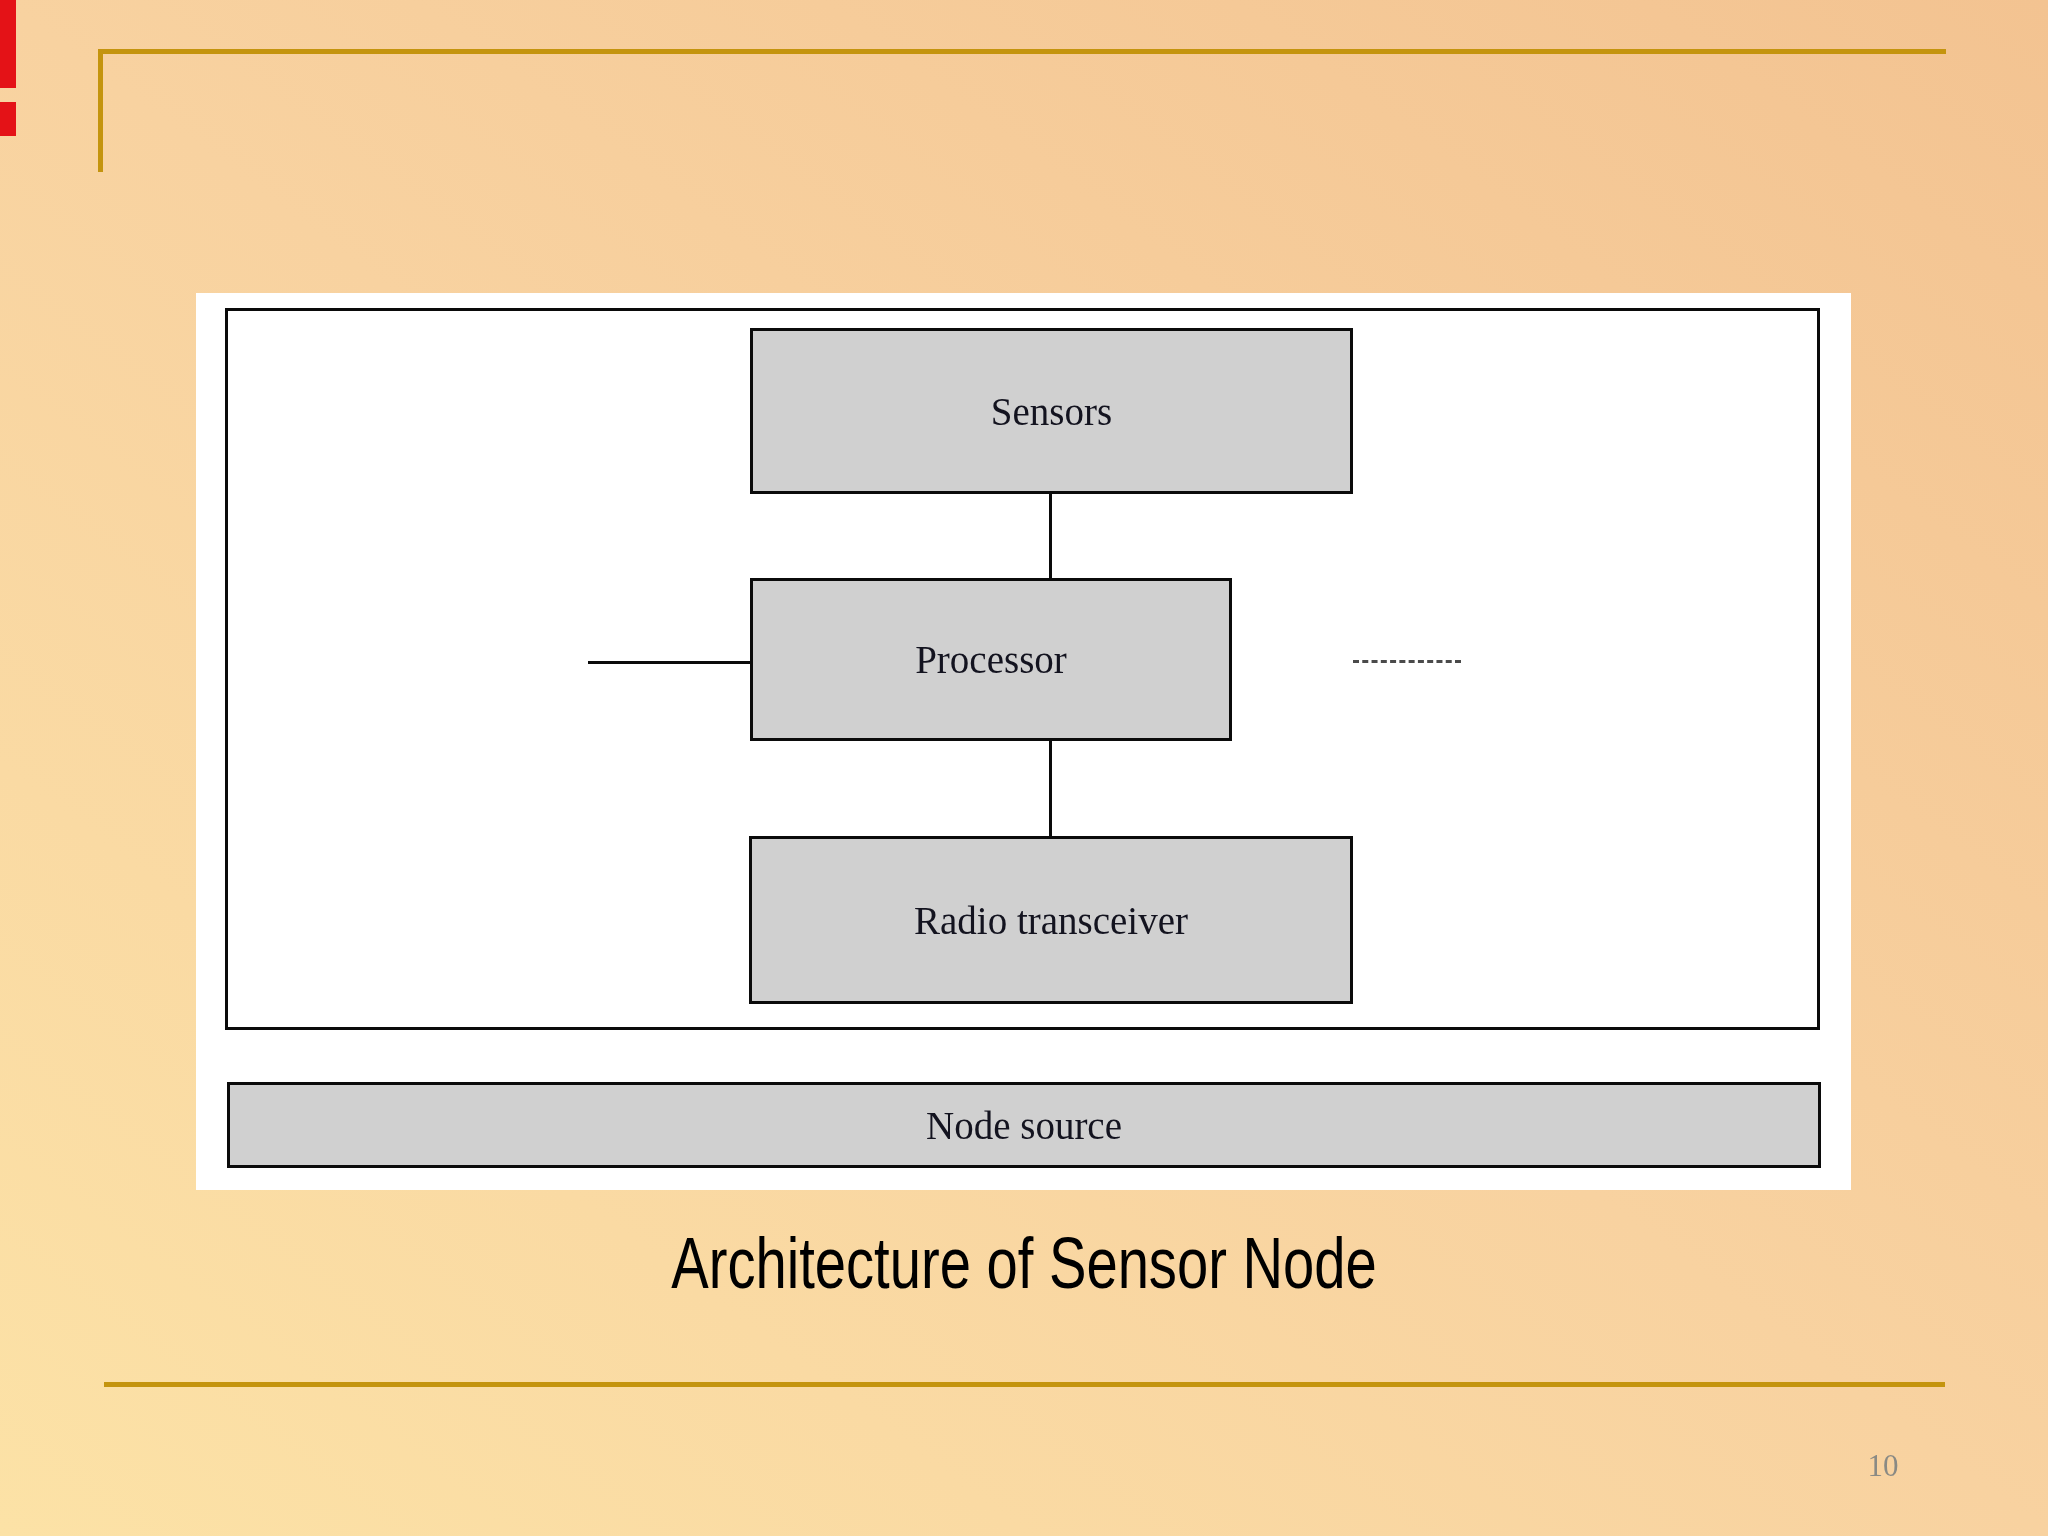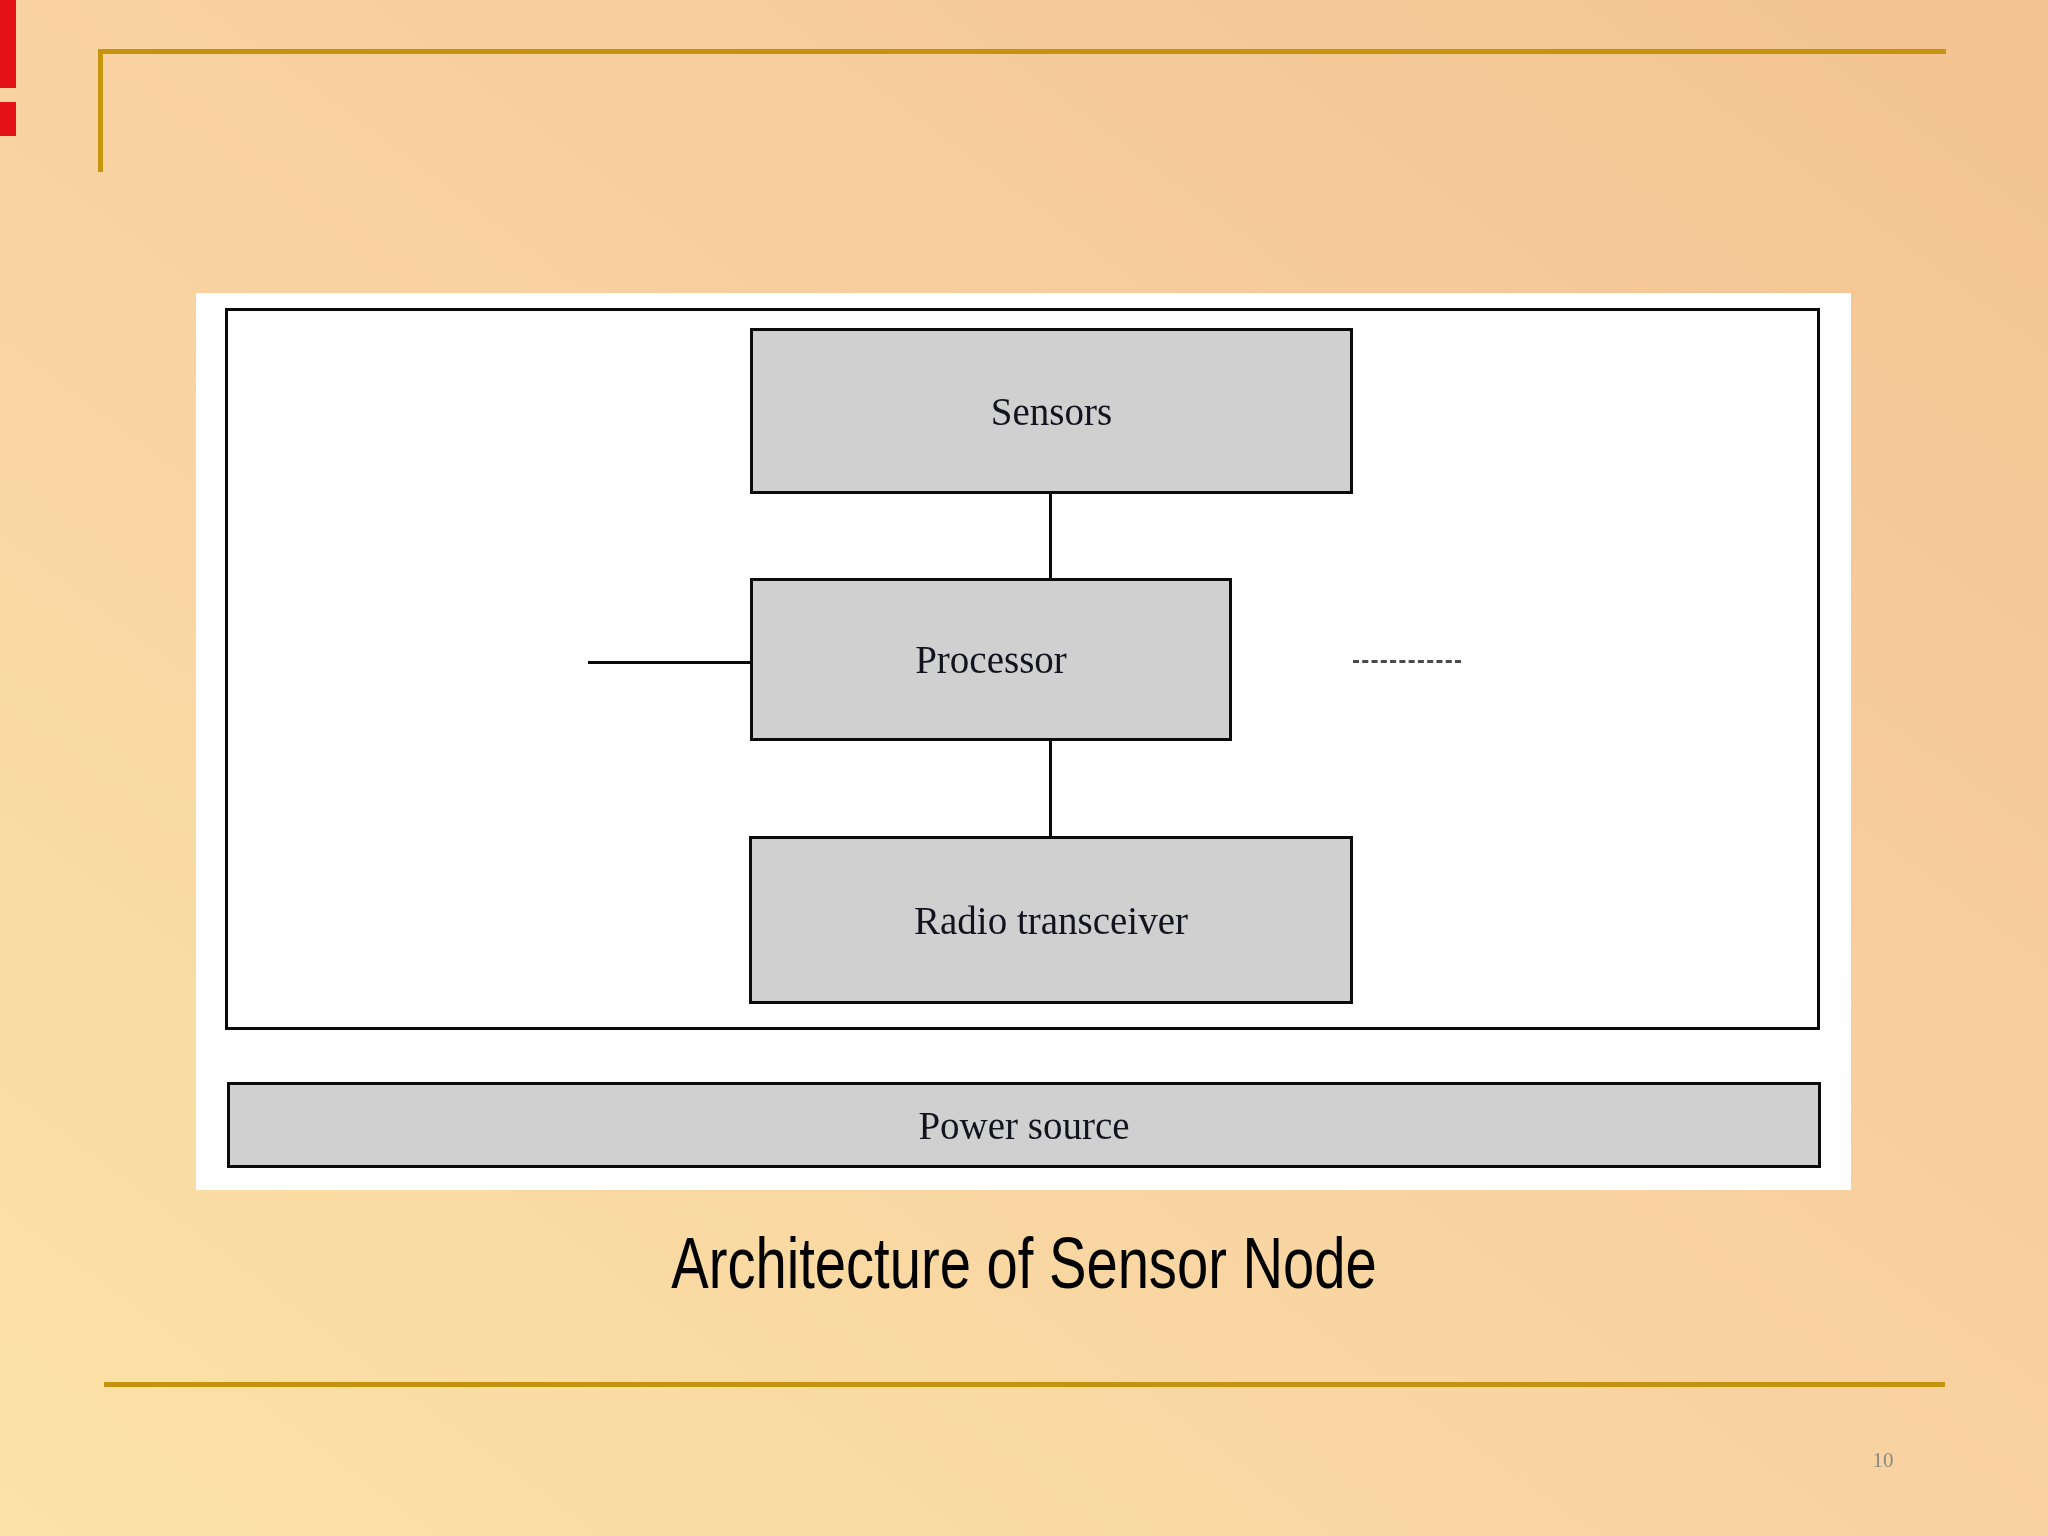--- a/index.html
+++ b/index.html
@@ -70,21 +70,21 @@
     transform: scaleX(0.78);
     transform-origin: 50% 50%;
     white-space: nowrap;
   }
 
   
   .page-number {
     position: absolute; left: 1848px; top: 1448px; width: 70px;
     text-align: center;
     font-family: "Liberation Serif", serif;
-    font-size: 21px;
+    font-size: 31px;
     color: #8a8a84;
   }
 </style>
 </head>
 <body>
 
 <div class="slide">
 
   <div class="red-bar b1"></div>
   <div class="red-bar b2"></div>
@@ -110,20 +110,20 @@
   <div class="node processor">
     <span>Processor</span>
   </div>
 
 
   <div class="node radio">
     <span>Radio transceiver</span>
   </div>
 
   <div class="node power">
-    <span>Power source</span>
+    <span>Node source</span>
   </div>
 
   <div class="caption">Architecture of Sensor Node</div>
 
   <div class="page-number">10</div>
 
 </div>
 
 </body></html>

